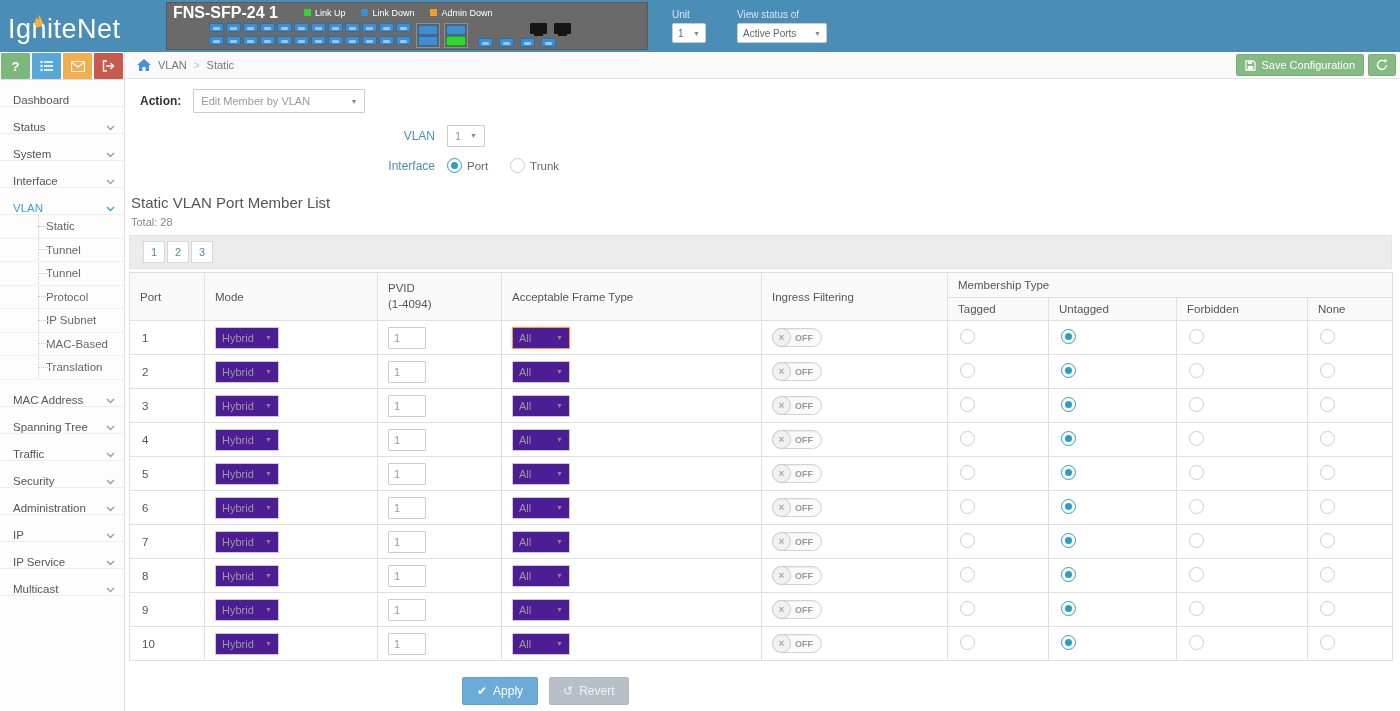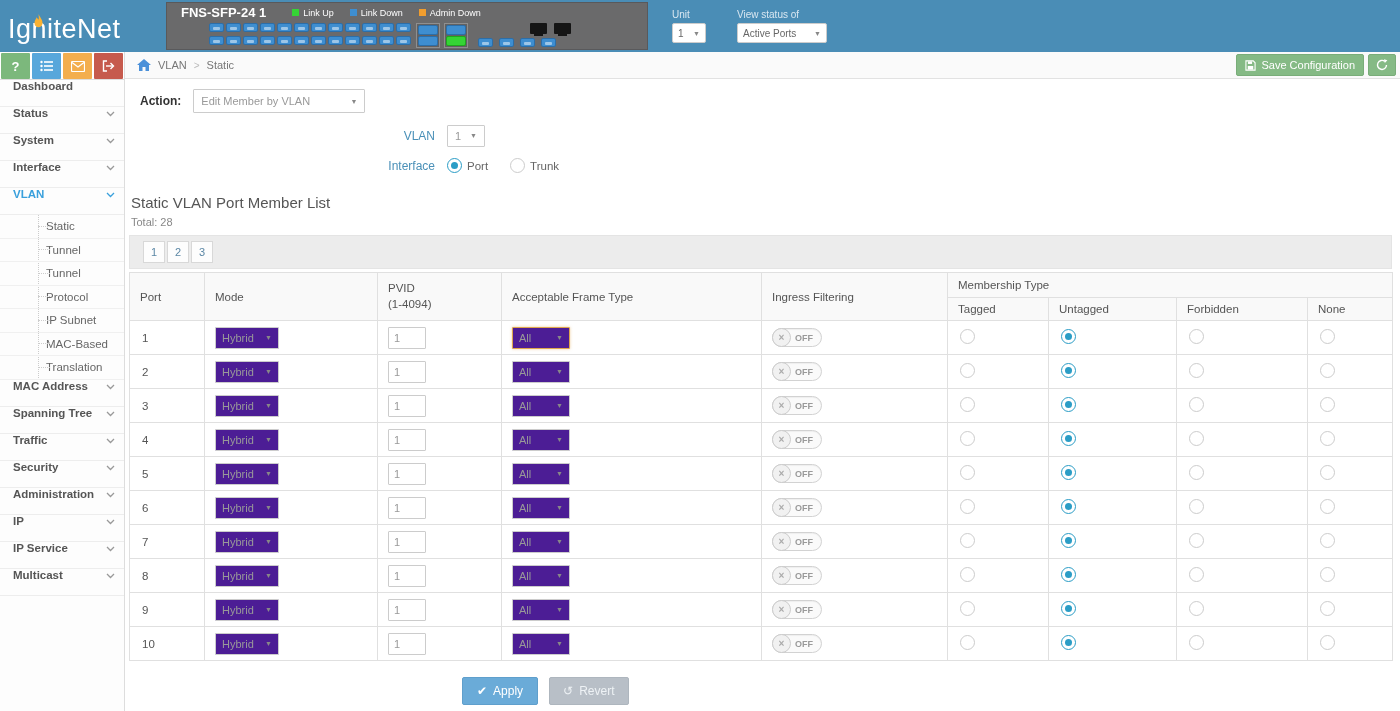--- a/index.html
+++ b/index.html
@@ -9,21 +9,21 @@
     font-family:"Liberation Sans", sans-serif;
     background:#fff; color:#555; font-size:12px;
   }
 
   
   .top-header { height:52px; background:#4a8db6; display:flex; align-items:center; }
   .brand { width:166px; position:relative; color:#fff; font-size:27px; letter-spacing:.5px; padding:14px 0 0 8px; height:52px; }
   .brand .flame { position:absolute; left:33px; top:4px; }
   .device-panel { width:482px; height:48px; background:#6a6a6b; border:1px solid #59595b; padding:3px 6px 2px 6px; }
   .panel-top { display:flex; align-items:center; height:13px; }
-  .model { color:#fff; font-weight:bold; font-size:13px; margin-right:26px; white-space:nowrap;margin-left:8px; }
+  .model { color:#fff; font-weight:bold; font-size:16px; margin-right:26px; white-space:nowrap; }
   .legend { display:flex; gap:16px; }
   .legend-item { display:flex; align-items:center; gap:4px; color:#fff; font-size:9px; white-space:nowrap; }
   .legend-item .sw { width:7px; height:7px; display:inline-block; }
   .panel-ports { display:flex; align-items:flex-start; margin-top:4px; padding-left:36px; }
   .sfp-grid { display:flex; gap:2px; }
   .pair { display:flex; flex-direction:column; gap:4px; }
   .sfp { width:15px; height:9px; background:#3e8ed0; border:1px solid #2c6ea8; border-radius:2px; position:relative; }
   .sfp::after { content:""; position:absolute; left:3px; right:3px; top:3px; height:3px; background:#9cc6e8; border-radius:1px; }
   .uplink-modules { display:flex; gap:4px; margin-left:5px; }
   .module { width:24px; height:25px; border:1px solid #8f8f8f; padding:1px; display:flex; flex-direction:column; justify-content:space-between; background:#616162; }
@@ -45,21 +45,21 @@
   
   .mainrow { display:flex; height:659px; }
   aside { width:125px; border-right:1px solid #ddd; background:#fdfdfd; flex-shrink:0; }
   .quickbar { display:flex; gap:2px; padding:1px; border-bottom:1px solid #ddd; background:#fff; height:28px; }
   .qbtn { flex:1; height:26px; border:none; display:flex; align-items:center; justify-content:center; color:#fff; font-size:13px; font-weight:bold; cursor:pointer; border-radius:1px; }
   .qbtn.help { background:#7cb87c; }
   .qbtn.menu { background:#58a7db; }
   .qbtn.mail { background:#f3ae4e; }
   .qbtn.logout { background:#c65a4d; }
 
-  .nav-item { height:27px; display:flex; align-items:flex-start; padding:0 9px 0 13px; border-bottom:1px solid #ededed; font-size:11.5px; color:#555; cursor:pointer;font-weight:bold; }
+  .nav-item { height:27px; display:flex; align-items:flex-end; padding:0 9px 0 13px; border-bottom:1px solid #ededed; font-size:11.5px; color:#555; cursor:pointer; }
   .nav-item .nav-label { flex:1; }
   .nav-item .chev { color:#999; }
   .nav-item.active { color:#3aa0dc; }
   .nav-item.active .chev svg polyline { stroke:#3aa0dc; }
   .subnav { position:relative; }
   .subnav::before { content:""; position:absolute; left:38px; top:0; bottom:0; border-left:1px dotted #ccc; }
   .subnav-item { height:23.5px; display:flex; align-items:center; padding-left:46px; border-bottom:1px solid #f0f0f0; font-size:11.5px; color:#666; cursor:pointer; position:relative; }
   .subnav-item::before { content:""; position:absolute; left:38px; width:12px; border-top:1px dotted #ccc; }
 
   .rightcol { flex:1; display:flex; flex-direction:column; min-width:0; }

